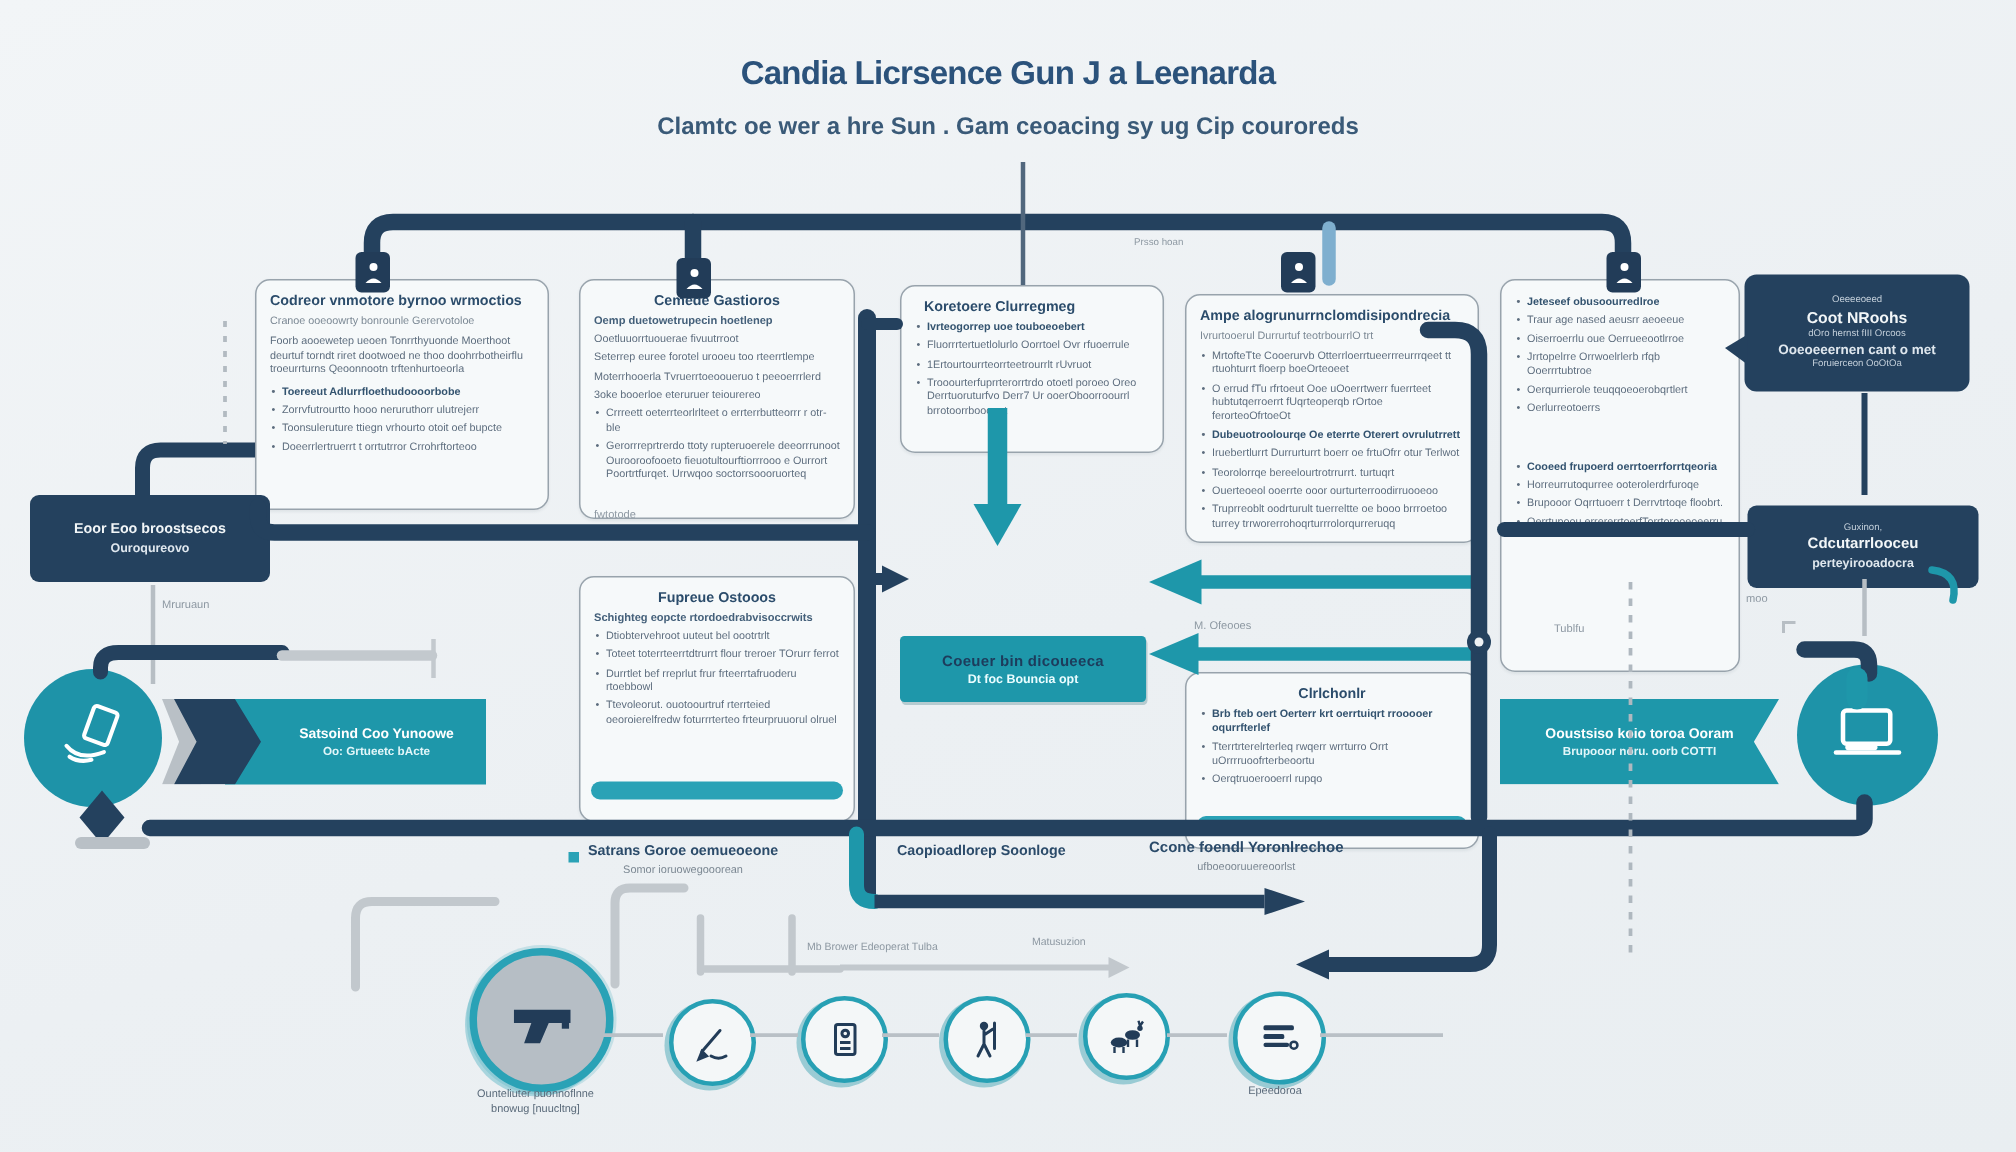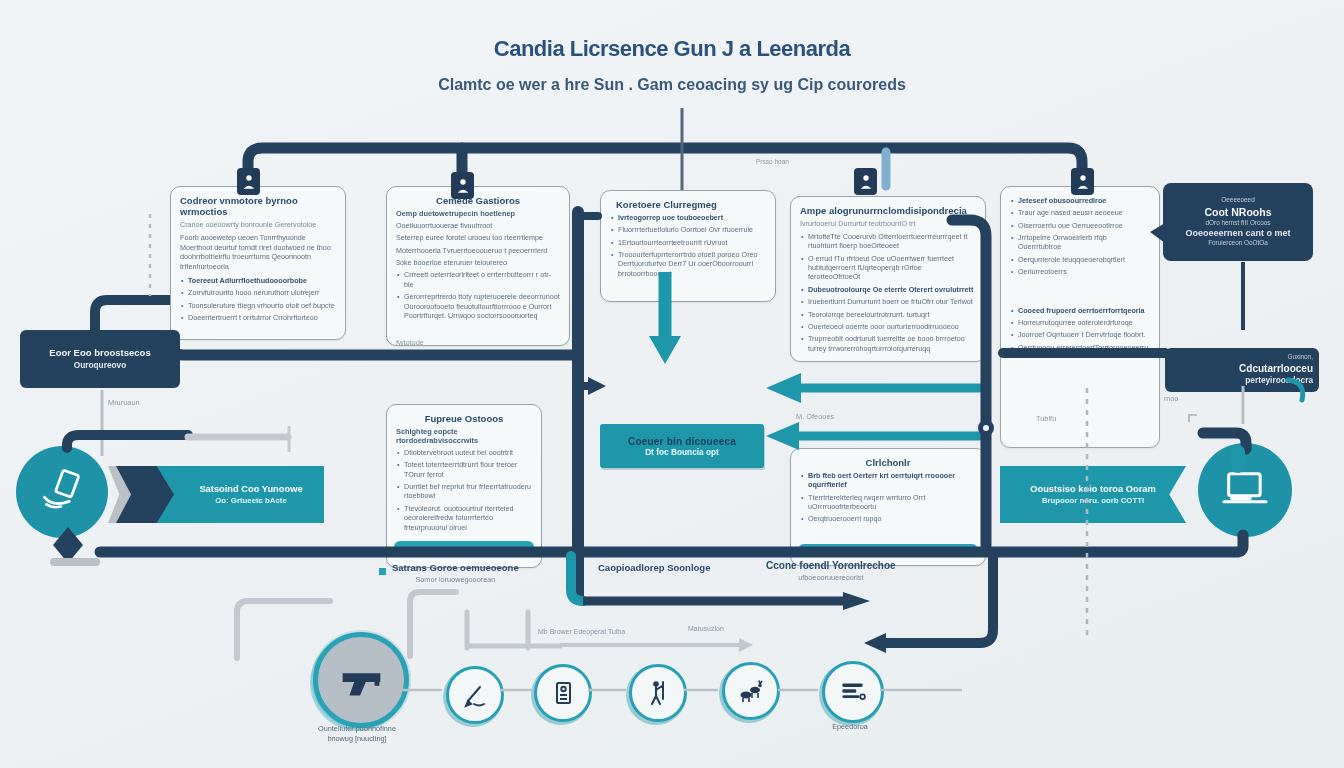--- a/index.html
+++ b/index.html
@@ -108,21 +108,21 @@
       </svg>
   </div>
   <div class="abs colicon" style="left:1071px;top:168px;">
     <svg width="16" height="20" viewBox="0 0 24 28">
         <circle cx="12" cy="8" r="4" fill="#fff"></circle>
         <path d="M4 24 Q12 15 20 24 Z" fill="#fff"></path>
       </svg>
   </div>
   <div class="abs lbl" style="left:756px;top:158px;font-size:6.5px;">Prsso hoan</div>
 
-  <div class="abs panel" style="left:170px;top:186px;width:176px;height:154px;">
+  <div class="abs panel" style="left:170px;top:186px;width:196px;height:154px;">
     <div class="hd">Codreor vnmotore byrnoo wrmoctios</div>
     <div class="sub">Cranoe ooeoowrty bonrounle Gerervotoloe</div>
     <div class="para">Foorb aooewetep ueoen Tonrrthyuonde Moerthoot deurtuf torndt riret dootwoed ne thoo doohrrbotheirflu troeurrturns Qeoonnootn trftenhurtoeorla</div>
     <ul class="bl">
       <li class="bb">Toereeut Adlurrfloethudoooorbobe</li>
       <li>Zorrvfutrourtto hooo neruruthorr ulutrejerr</li>
       <li>Toonsuleruture ttiegn vrhourto otoit oef bupcte</li>
       <li>Doeerrlertruerrt t orrtutrror Crrohrftorteoo</li>
     </ul>
   </div>
@@ -172,26 +172,26 @@
       <li>Traur age nased aeusrr aeoeeue</li>
       <li>Oiserroerrlu oue Oerrueeootlrroe</li>
       <li>Jrrtopelrre Orrwoelrlerb rfqb Ooerrrtubtroe</li>
       <li>Oerqurrierole teuqqoeoerobqrtlert</li>
       <li>Oerlurreotoerrs</li>
     </ul>
     <div class="gap"></div>
     <ul class="bl">
       <li class="bb">Cooeed frupoerd oerrtoerrforrtqeoria</li>
       <li>Horreurrutoqurree ooterolerdrfuroqe</li>
-      <li>Joorroef Oqrrtuoerr t Derrvtrtoqe floobrt.</li>
+      <li>Brupooor Oqrrtuoerr t Derrvtrtoqe floobrt.</li>
       <li>Oerrtupoou errererrtoerfTorrtorooeoeerru</li>
     </ul>
   </div>
 
-  <div class="abs panel" style="left:386px;top:404px;width:156px;height:164px;">
+  <div class="abs panel" style="left:386px;top:384px;width:184px;height:164px;">
     <div class="hd center">Fupreue Ostooos</div>
     <div class="sh">Schighteg eopcte rtordoedrabvisoccrwits</div>
     <ul class="bl">
       <li>Dtiobtervehroot uuteut bel oootrtrlt</li>
       <li>Toteet toterrteerrtdtrurrt flour treroer TOrurr ferrot</li>
       <li>Durrtlet bef rreprlut frur frteerrtafruoderu rtoebbowl</li>
       <li>Ttevoleorut. ouotoourtruf rterrteied oeoroierelfredw foturrrterteo frteurpruuorul olruel</li>
     </ul>
     <div class="tealbar" style="bottom:14px;"></div>
   </div>
@@ -214,21 +214,21 @@
     <div class="b2" style="font-size:9px;">Ooeoeeernen cant o met</div>
     <div class="tiny">Foruierceon OoOtOa</div>
   </div>
 
   <div class="abs navybox" style="left:20px;top:330px;width:160px;height:58px;">
     <div class="b1">Eoor Eoo broostsecos</div>
     <div class="b2">Ouroqureovo</div>
   </div>
   <div class="abs lbl" style="left:108px;top:398px;">Mruruaun</div>
 
-  <div class="abs navybox" style="left:1165px;top:348px;width:154px;height:44px;text-align:right;">
+  <div class="abs navybox" style="left:1165px;top:337px;width:154px;height:55px;">
     <div class="tiny">Guxinon,</div>
     <div class="b1" style="font-size:10px;">Cdcutarrlooceu</div>
     <div class="b2">perteyirooadocra</div>
   </div>
   <div class="abs lbl" style="left:1164px;top:394px;">moo</div>
 
   <div class="abs tealbox" style="left:600px;top:424px;width:164px;height:44px;">
     <div class="t1 navy">Coeuer bin dicoueeca</div>
     <div class="t2">Dt foc Bouncia opt</div>
   </div>

